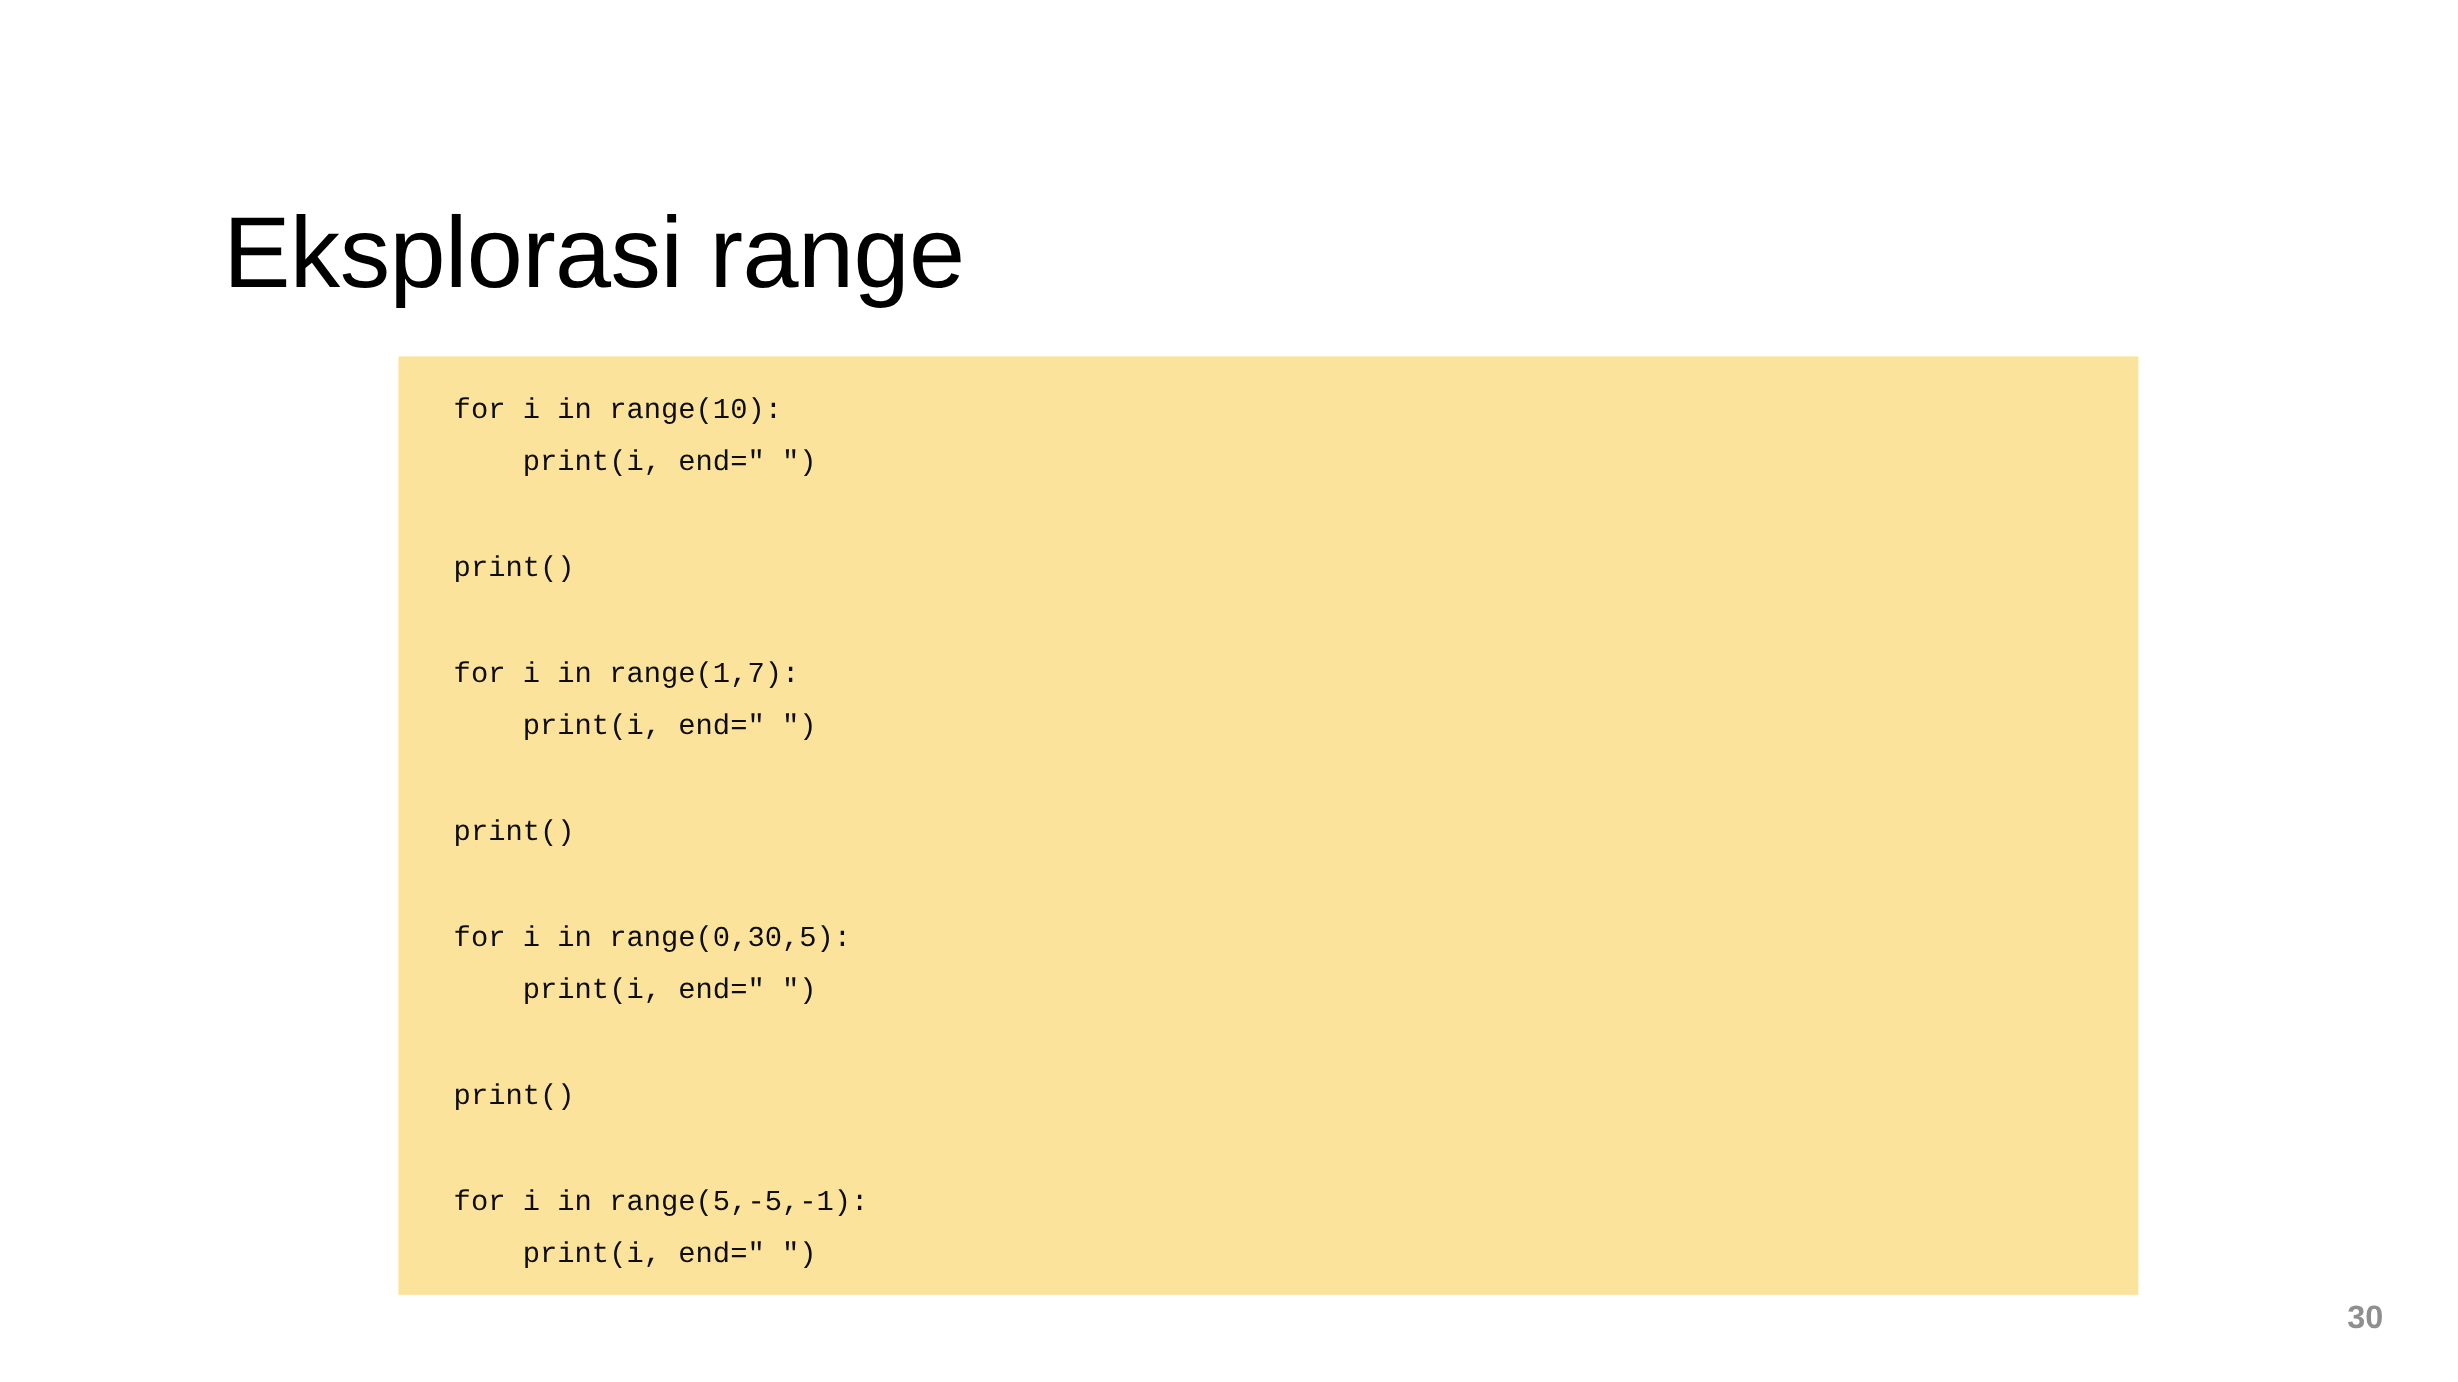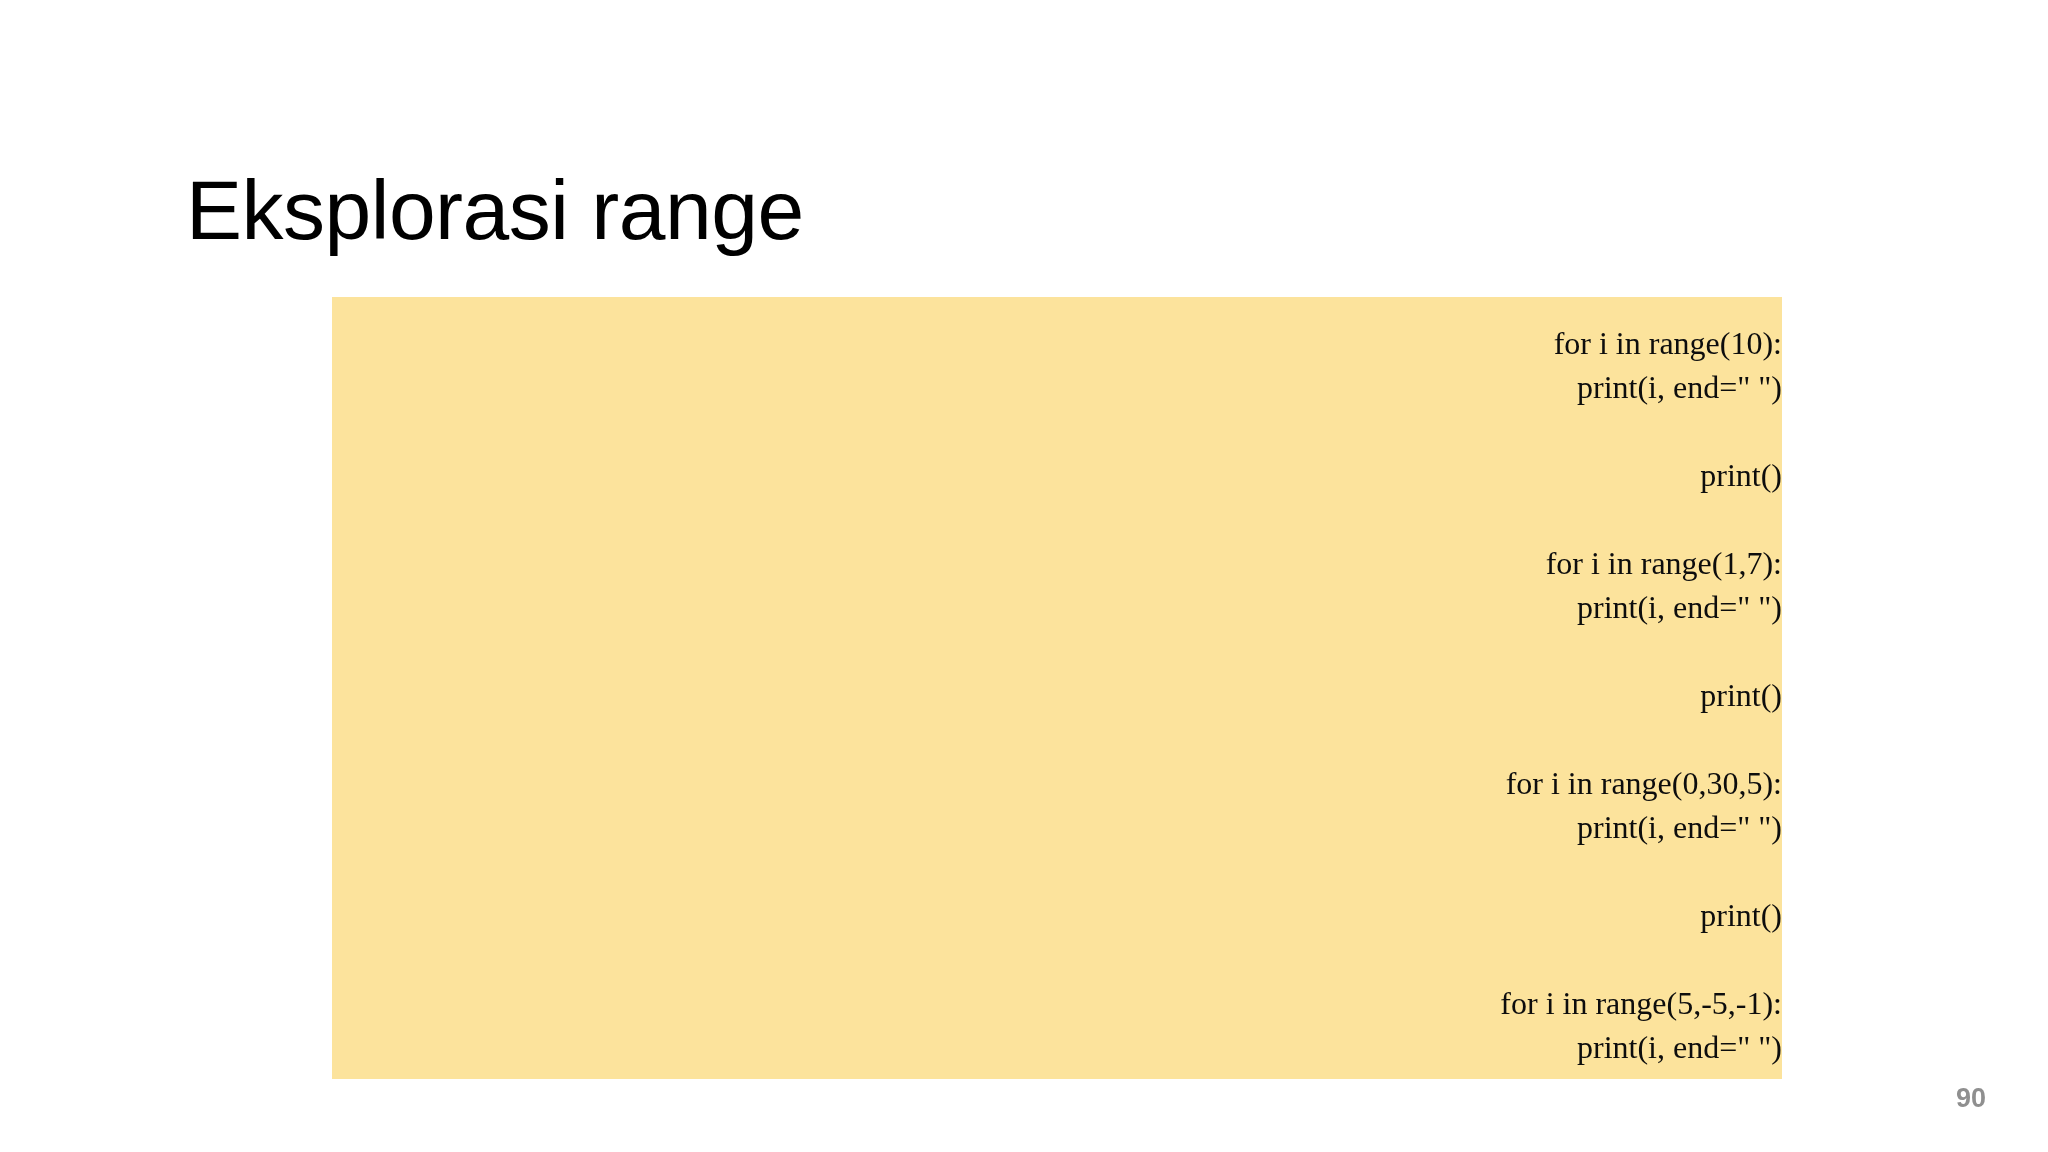--- a/index.html
+++ b/index.html
@@ -44,27 +44,26 @@
     height: 782px;
     background: #FCE39C;
     overflow: hidden;
     box-sizing: border-box;
     padding: 24px 0 0 0;
   }
 
   .code-text {
     margin: 0;
     padding: 0 0 0 46px;
-    font-family: Liberation Serif, serif;
-    font-size: 32px;
+    font-family: Liberation Mono, monospace;
+    font-size: 24px;
     line-height: 44px;
     color: #0d0d0d;
     white-space: pre;
     letter-spacing: 0px;
-    text-align: right;
   }
 
   .code-line {
     display: block;
     min-height: 44px;
     white-space: pre;
   }
 
   .page-number {
     position: absolute;
@@ -80,15 +79,15 @@
 <body>
 
 <div class="slide">
 
   <h1 class="slide-title">Eksplorasi range</h1>
 
   <div class="code-block">
     <pre class="code-text"><span class="code-line">for i in range(10):</span><span class="code-line">    print(i, end=" ")</span><span class="code-line"></span><span class="code-line">print()</span><span class="code-line"></span><span class="code-line">for i in range(1,7):</span><span class="code-line">    print(i, end=" ")</span><span class="code-line"></span><span class="code-line">print()</span><span class="code-line"></span><span class="code-line">for i in range(0,30,5):</span><span class="code-line">    print(i, end=" ")</span><span class="code-line"></span><span class="code-line">print()</span><span class="code-line"></span><span class="code-line">for i in range(5,-5,-1):</span><span class="code-line">    print(i, end=" ")</span></pre>
   </div>
 
-  <div class="page-number">90</div>
+  <div class="page-number">30</div>
 
 </div>
 
 </body></html>

